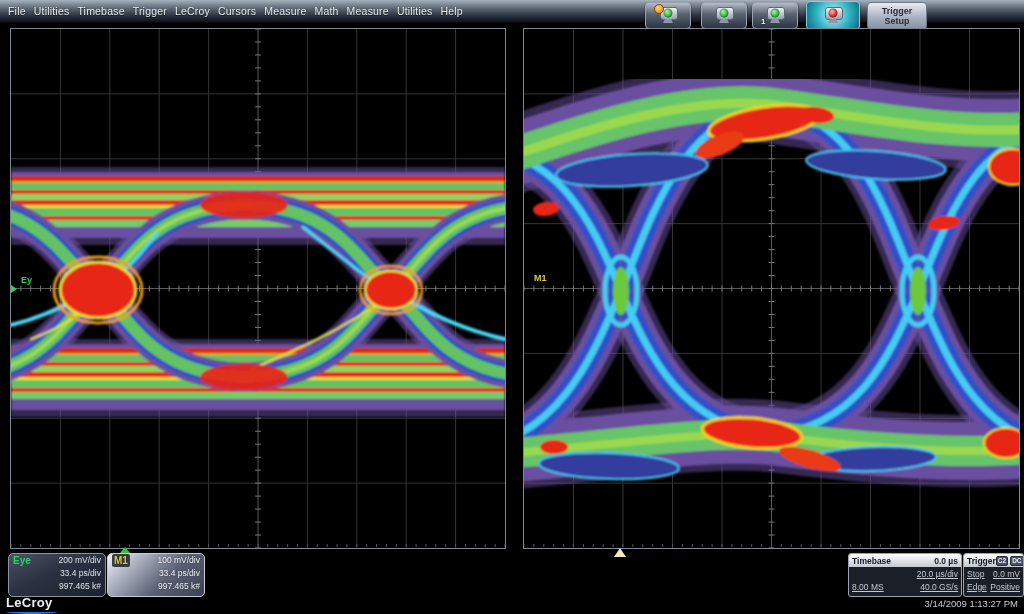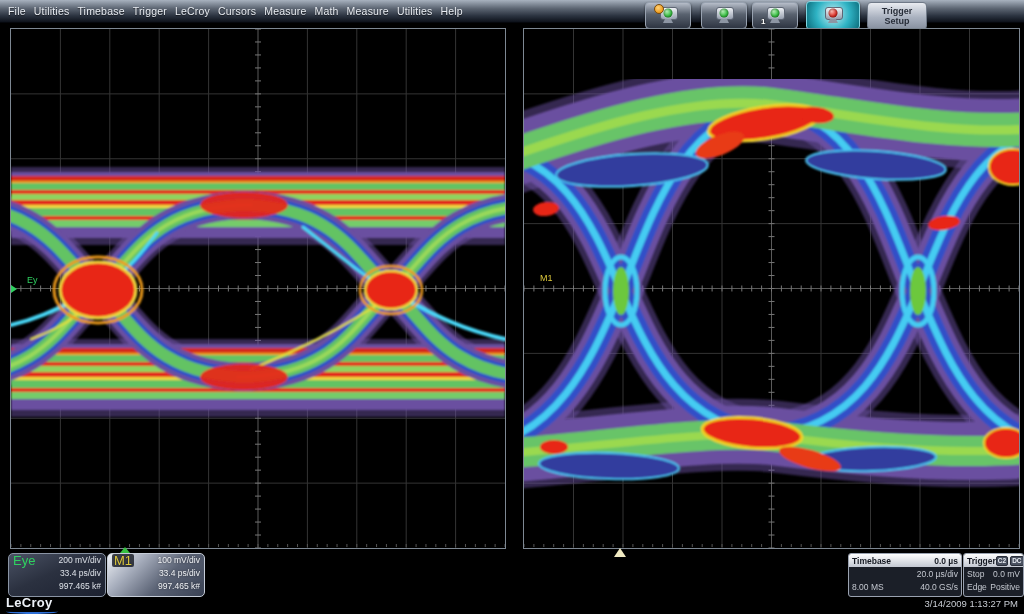--- a/index.html
+++ b/index.html
@@ -30,46 +30,46 @@
   .dot-green{background:radial-gradient(circle at 35% 30%,#b9f2ba,var(--trigger-green) 60%,#1d7a24);}
   .dot-red{background:radial-gradient(circle at 35% 30%,#ffc0b8,var(--trigger-red) 60%,#8c140e);}
   .scope-base{position:absolute;left:6px;top:12px;width:10px;height:4px;background:#8d96a4;
             clip-path:polygon(20% 0,80% 0,100% 100%,0 100%);}
   .clock-badge{position:absolute;left:-3px;top:-3px;width:8px;height:8px;border-radius:50%;
             background:radial-gradient(circle at 40% 35%,#ffd27a,#ef9c1c 70%,#9a5d08);border:1px solid #7a4a08;}
   .single-num{position:absolute;left:-3px;bottom:-2px;color:#fff;font-size:8px;font-weight:bold;text-shadow:0 0 2px #000;}
   
   .panel{position:absolute;top:28px;height:519px;background:#000;border:1px solid #7e8893;box-sizing:content-box;}
   .panel svg{position:absolute;left:0;top:0;width:100%;height:100%;display:block;}
-  .trace-tag{position:absolute;left:16px;font-size:9px;font-weight:normal;z-index:3;}
+  .trace-tag{position:absolute;left:10px;font-size:9px;font-weight:bold;z-index:3;}
   .tagEye{top:246px;color:var(--eye-green);}
   .tagM1{top:244px;color:var(--m1-yellow);}
   .level-marker{position:absolute;left:0;top:256px;width:0;height:0;z-index:3;
             border-top:4px solid transparent;border-bottom:4px solid transparent;border-left:6px solid var(--eye-green);}
   .trig-marker{position:absolute;left:614px;top:548px;width:0;height:0;
             border-left:6px solid transparent;border-right:6px solid transparent;border-bottom:9px solid var(--marker-yellow);}
   .sel-marker{position:absolute;left:120px;top:547px;width:0;height:0;
             border-left:5px solid transparent;border-right:5px solid transparent;border-bottom:6px solid var(--trigger-green);}
   
   .descriptor{position:absolute;top:553px;width:96px;height:42px;border-radius:5px;border:1px solid #8a94a4;
             background:linear-gradient(155deg,#4a5264 0%,#2b3140 45%,#1c2130 100%);
             font-size:8.5px;color:#dde1e8;overflow:hidden;}
   .descriptor.selected{background:linear-gradient(135deg,#eef1f5 0%,#a7aebd 28%,#5a6274 60%,#3a4254 100%);
             border-color:#c6cdd8;color:#f2f4f8;text-shadow:0 0 2px rgba(0,0,0,.55);}
   .drow{display:flex;justify-content:space-between;align-items:center;padding:0 4px;line-height:13px;height:13px;}
   .drow.right{justify-content:flex-end;padding-left:24px;}
-  .dlabel{font-weight:normal;font-size:13px;}
+  .dlabel{font-weight:bold;font-size:10px;}
   .dlabel.eye{color:var(--eye-green);}
   .dlabel.m1{color:var(--m1-yellow);background:rgba(20,24,32,.8);padding:0 2px;border-radius:2px;}
   
   .infobox{position:absolute;top:553px;height:42px;border:1px solid #9aa2b0;border-radius:3px;background:#1b1f28;
             font-size:8.5px;color:#c4c8d0;overflow:hidden;}
   .infobox .hdr{display:flex;justify-content:space-between;align-items:center;height:13px;padding:0 3px;
             background:linear-gradient(#ffffff,#c3c8d2);color:#141821;font-weight:bold;}
-  .infobox .irow{display:flex;justify-content:space-between;align-items:center;height:13px;padding:0 3px;}
+  .infobox .irow{display:flex;justify-content:space-between;align-items:center;height:13px;padding:0 3px;text-decoration:underline;}
   .infobox .irow.right{justify-content:flex-end;}
   .timebase{left:848px;width:112px;}
   .trigbox{left:963px;width:59px;}
   .badges{display:flex;gap:2px;}
   .badges i{font-style:normal;font-size:6.5px;font-weight:bold;color:#e8ecf2;background:#4a5160;
             border:1px solid #2a2f3a;border-radius:2px;padding:0 1px;line-height:8px;}
   
   .logo{position:absolute;left:6px;top:595px;color:#eef2f8;font-size:13px;font-weight:bold;letter-spacing:.3px;}
   .logo .swoosh{width:52px;height:4px;border-bottom:2px solid var(--logo-blue);border-radius:50%/60% 60% 40% 40%;margin-top:-2px;}
   .timestamp{position:absolute;right:6px;top:598px;color:#c9cdd4;font-size:9.5px;}

